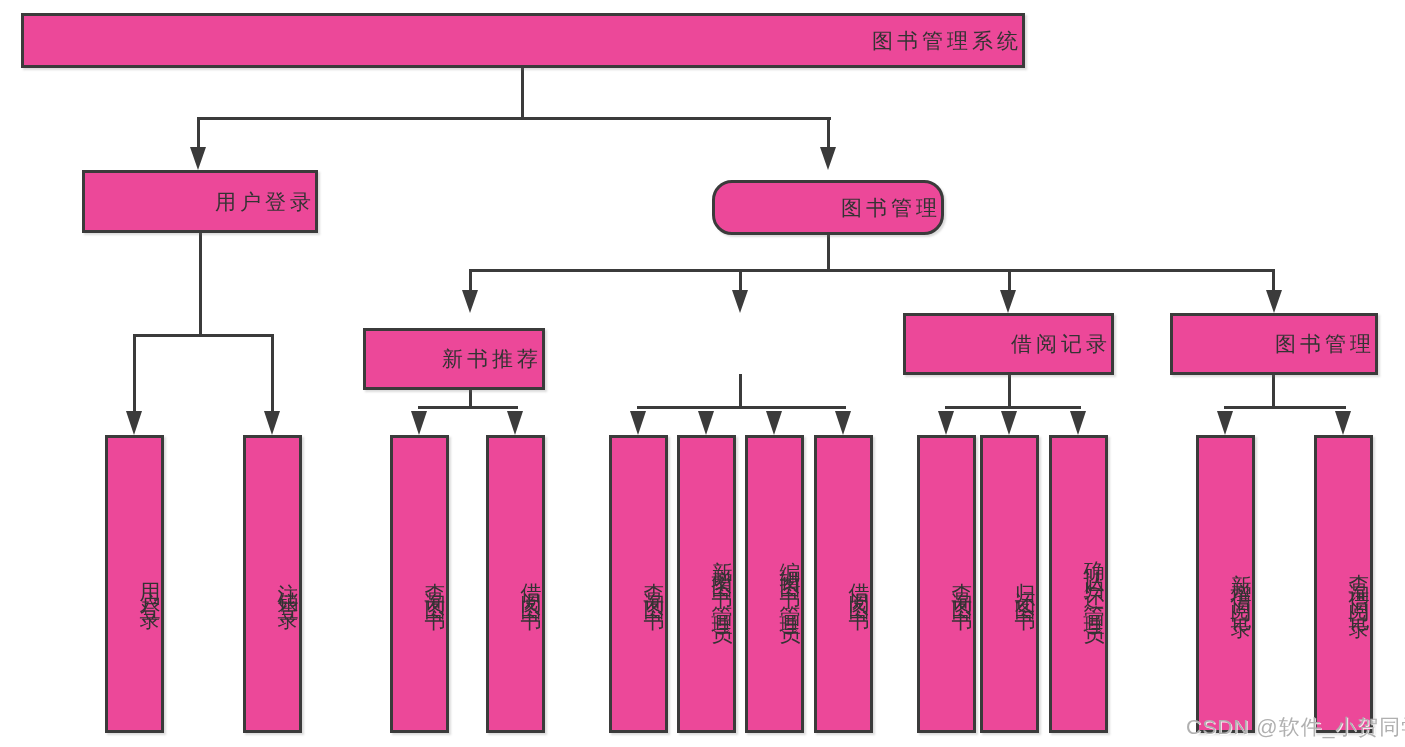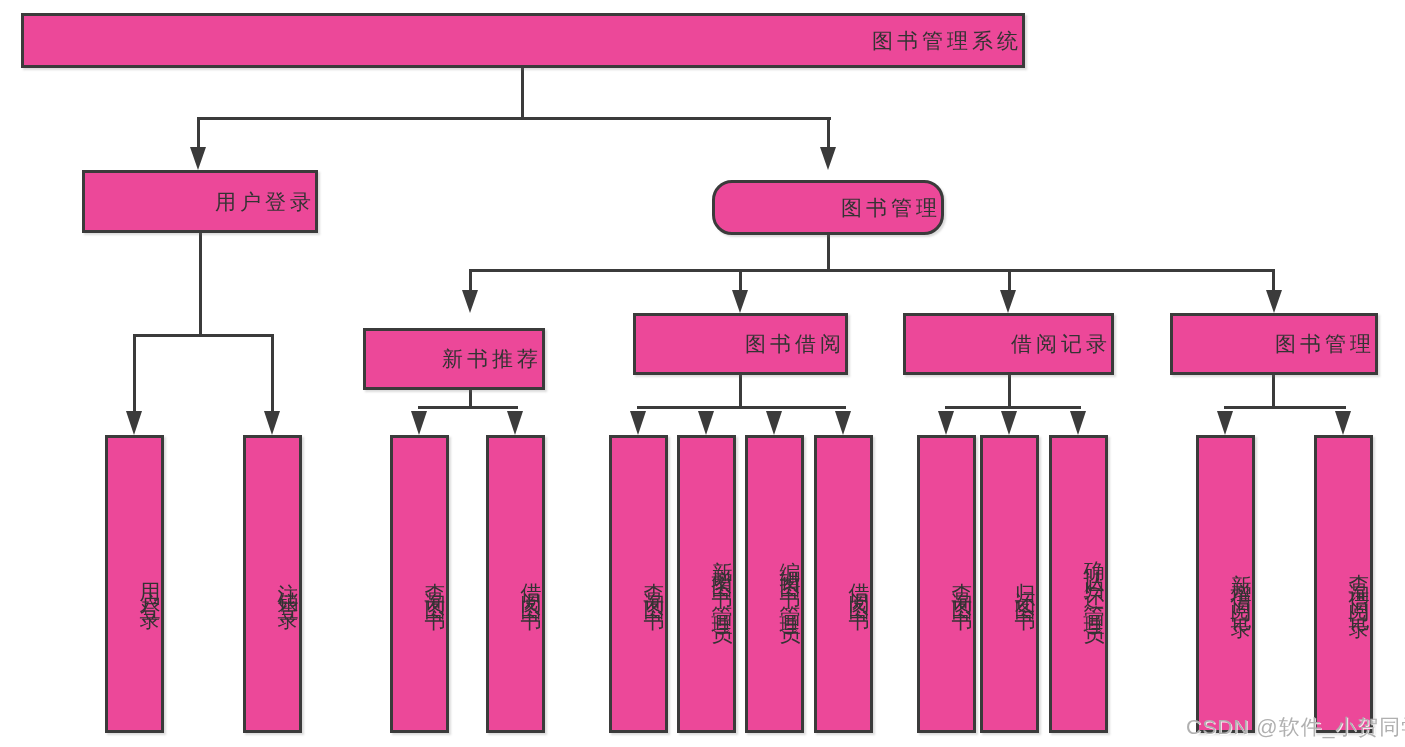--- a/index.html
+++ b/index.html
@@ -130,23 +130,20 @@
   <div class="box" style="left:82px; top:170px; width:236px; height:63px;">
     <span class="hlabel">用户登录</span>
   </div>
   <div class="box" style="left:712px; top:180px; width:232px; height:55px;border-radius:20px;">
     <span class="hlabel">图书管理</span>
   </div>
 
   <div class="box" style="left:363px; top:328px; width:182px; height:62px;">
     <span class="hlabel">新书推荐</span>
   </div>
-  <div class="box" style="left:633px; top:313px; width:215px; height:62px;">
-    <span class="hlabel">图书借阅</span>
-  </div>
   <div class="box" style="left:903px; top:313px; width:211px; height:62px;">
     <span class="hlabel">借阅记录</span>
   </div>
   <div class="box" style="left:1170px; top:313px; width:208px; height:62px;">
     <span class="hlabel">图书管理</span>
   </div>
 
   <div class="box" style="left:105px; top:435px; width:59px; height:298px;">
     <span class="vlabel">用户登录</span>
   </div>

